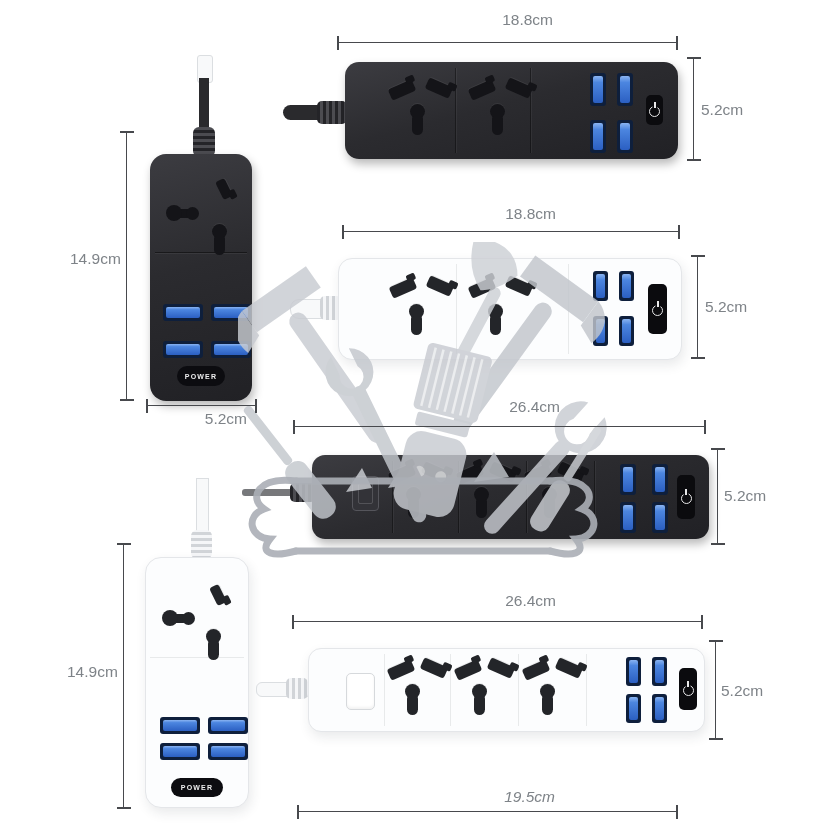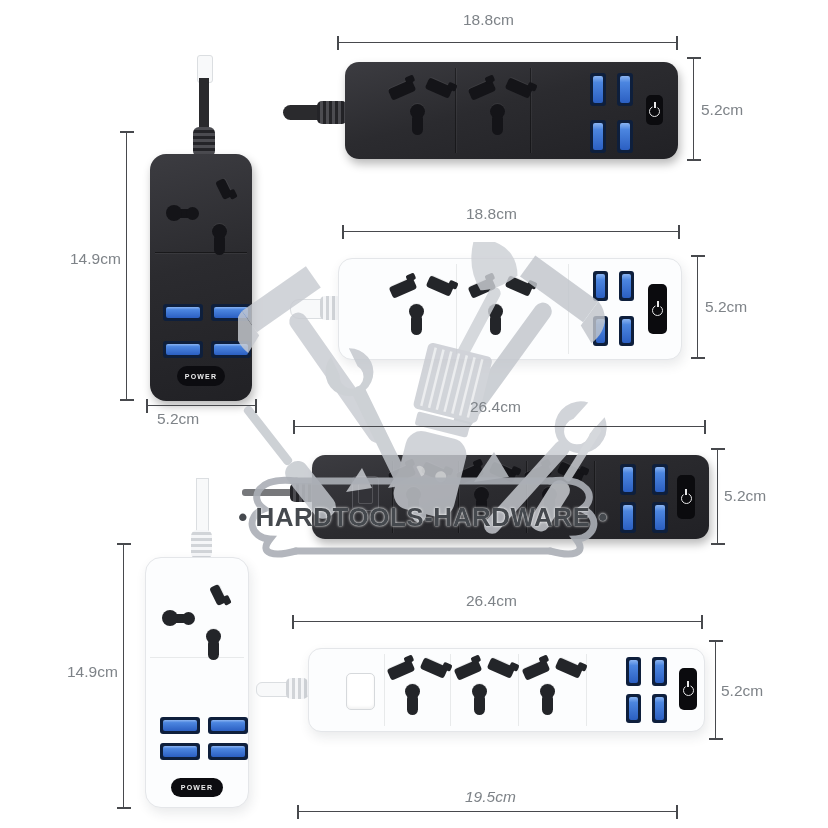--- a/index.html
+++ b/index.html
@@ -61,21 +61,21 @@
   .seam-h{position:absolute;left:5px;right:5px;height:1px;background:rgba(0,0,0,.45);box-shadow:0 1px 0 rgba(255,255,255,.06);}
   .seam-h.light{background:rgba(60,64,70,.10);box-shadow:none;}
   
   .dlh{position:absolute;height:0;border-top:1.7px solid #47494d;}
   .dlh::before,.dlh::after{content:'';position:absolute;top:-7px;width:1.7px;height:14px;background:#47494d;}
   .dlh::before{left:0;} .dlh::after{right:0;}
   .dlv{position:absolute;width:0;border-left:1.7px solid #47494d;}
   .dlv::before,.dlv::after{content:'';position:absolute;left:-7px;width:14px;height:1.7px;background:#47494d;}
   .dlv::before{top:0;} .dlv::after{bottom:0;}
   .dlabel{position:absolute;color:#7e8388;font-size:15.5px;white-space:nowrap;}
-  .dlabel.center{text-align:left;width:90px;}
+  .dlabel.center{text-align:right;width:90px;}
   
   .wm{position:absolute;opacity:.82;}
   .wm-banner{position:absolute;opacity:.9;}
   .wm-text{position:absolute;left:236px;top:502px;width:374px;text-align:center;
      font-size:26px;font-weight:bold;color:#45494e;letter-spacing:.5px;
      text-shadow:0 0 3px rgba(255,255,255,.9),0 0 1px rgba(255,255,255,.9);}
 </style>
 </head>
 <body>
 
@@ -259,21 +259,20 @@
   </svg>
 
   <svg class="wm-banner" viewBox="0 0 386 112" style="left:230px;top:460px;width:386px;height:112px;">
     <g stroke="#abafb6" stroke-width="7" fill="none" stroke-linecap="round">
       <path d="M66,21 L320,21"></path>
       <path d="M66,91 L320,91"></path>
       <path d="M66,21 C28,16 18,38 34,49 C15,56 20,78 40,79 C28,94 44,97 66,91"></path>
       <path d="M320,21 C358,16 368,38 352,49 C371,56 366,78 346,79 C358,94 342,97 320,91"></path>
     </g>
   </svg>
-  <div class="wm-text">• HARDTOOLS-HARDWARE •</div>
 
   <div class="dlabel center" style="left:463px;top:11px;">18.8cm</div>
   <div class="dlh" style="left:337px;top:42px;width:341px;"></div>
   <div class="dlv" style="left:693px;top:57px;height:104px;"></div>
   <div class="dlabel" style="left:701px;top:101px;">5.2cm</div>
 
   <div class="dlabel center" style="left:466px;top:205px;">18.8cm</div>
   <div class="dlh" style="left:342px;top:231px;width:338px;"></div>
   <div class="dlv" style="left:697px;top:255px;height:104px;"></div>
   <div class="dlabel" style="left:705px;top:298px;">5.2cm</div>

